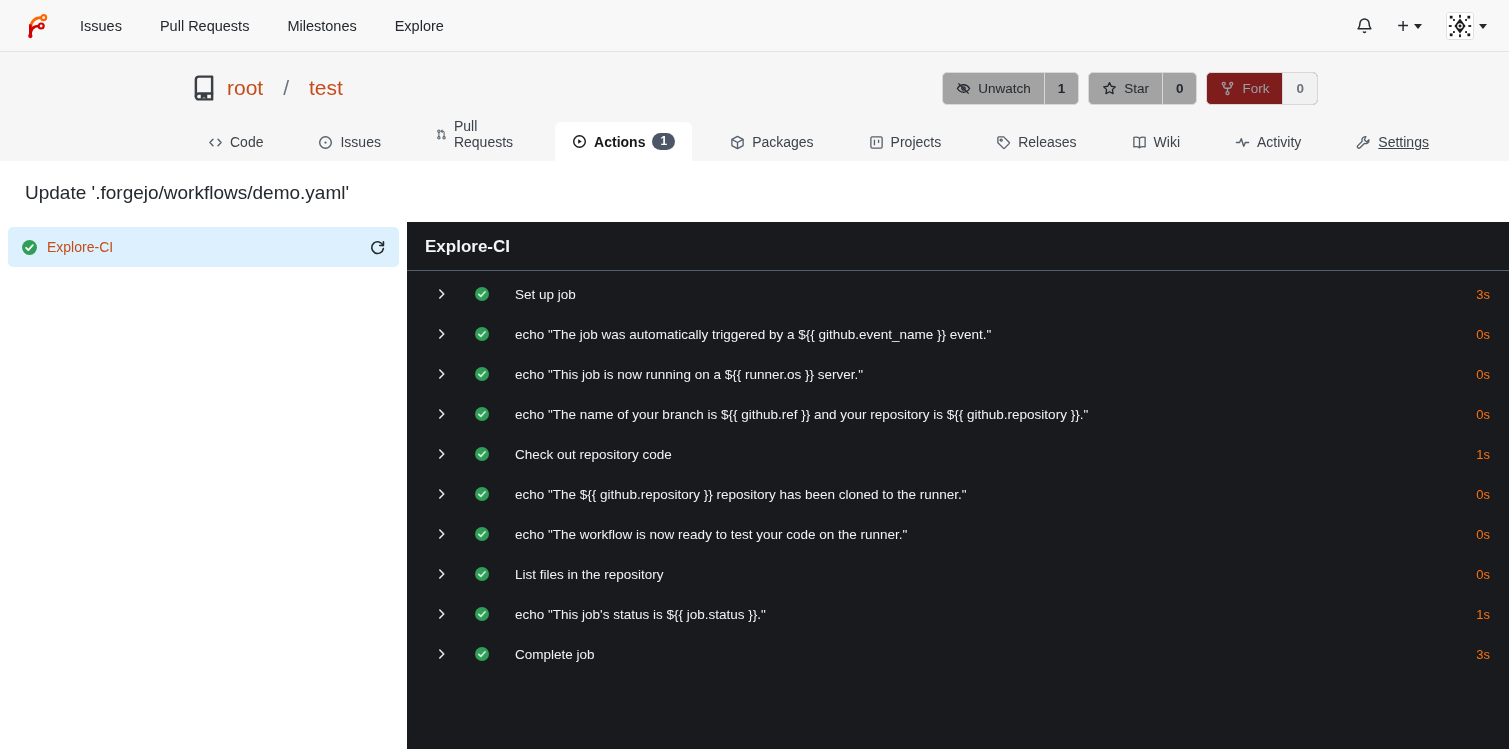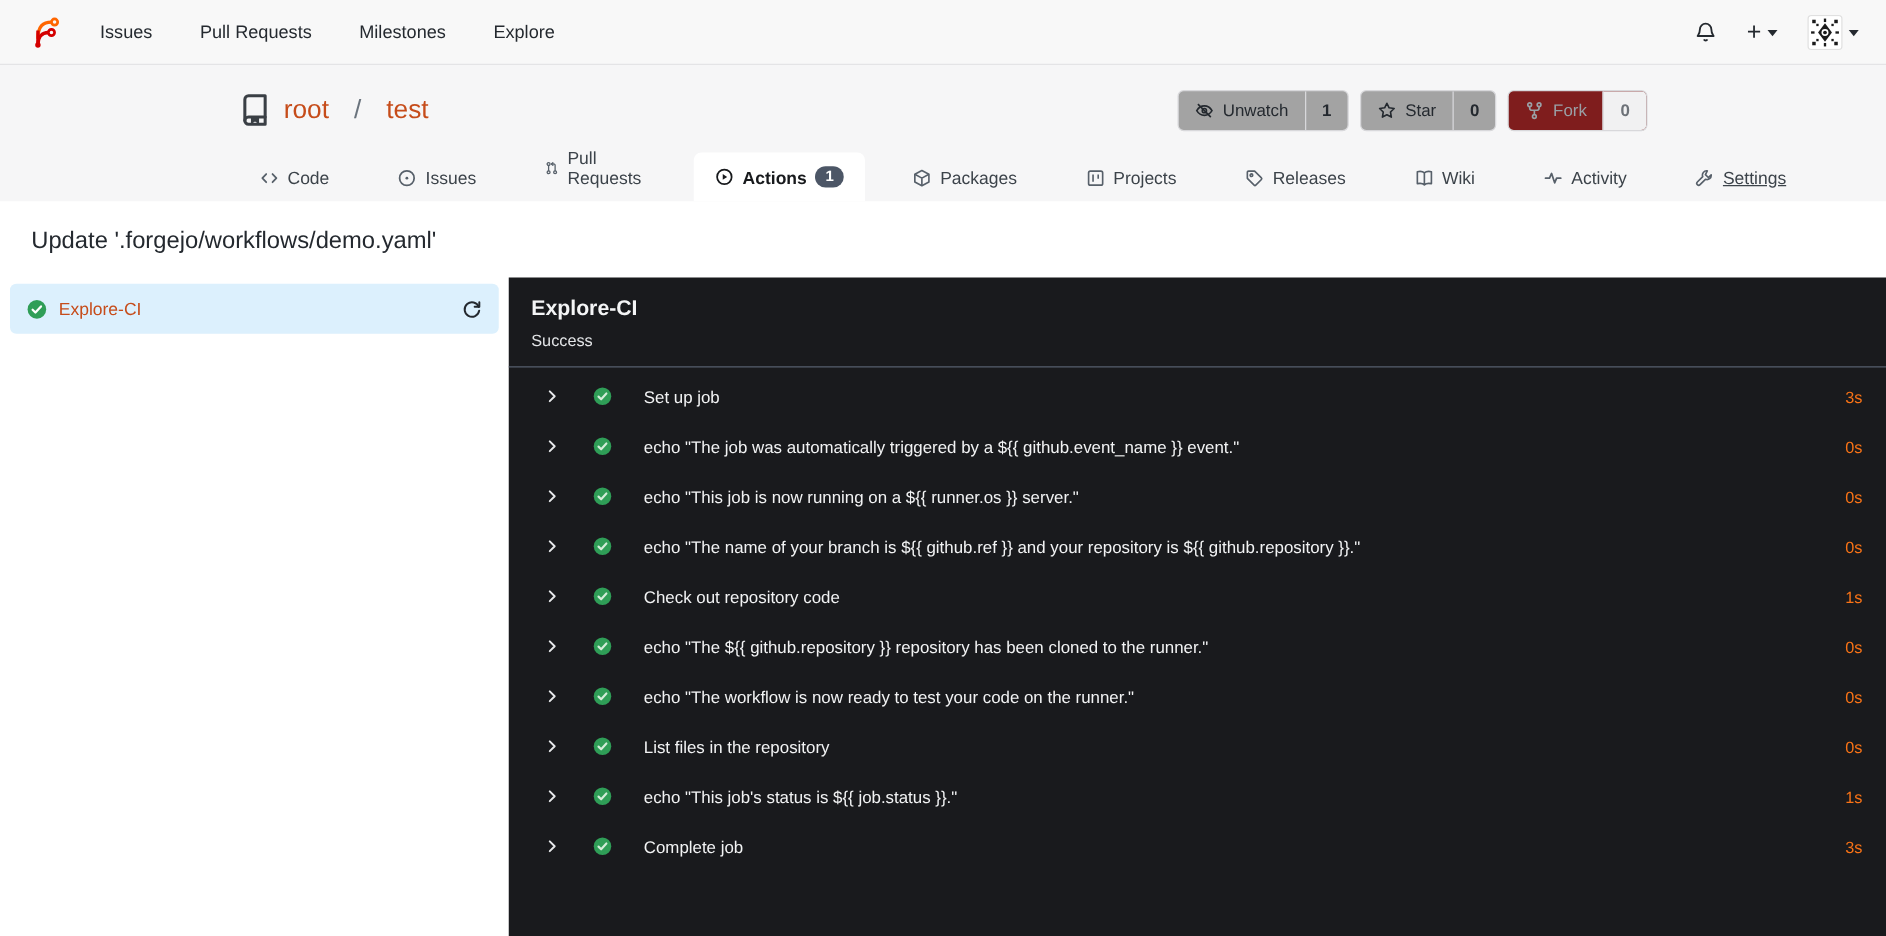--- a/index.html
+++ b/index.html
@@ -313,21 +313,20 @@
           <path d="M13.2 6.1A5.5 5.5 0 1 0 13.5 9"></path>
           <path d="M13.6 2.6v3.5h-3.5"></path>
         </svg>
       </span>
     </div>
   </div>
 
   <div class="job-panel">
     <div class="job-panel-header">
       <div class="job-panel-title">Explore-CI</div>
-      <div class="job-panel-status">Success</div>
     </div>
     <div class="steps-list">
 
         <div class="step-row">
           <span class="step-chevron">
             <svg width="14" height="14" viewBox="0 0 16 16" fill="none" stroke="currentColor" stroke-width="1.8" stroke-linecap="round" stroke-linejoin="round">
               <path d="M5.5 3.5 10 8l-4.5 4.5"></path>
             </svg>
           </span>
           <svg width="16" height="16" viewBox="0 0 16 16">

